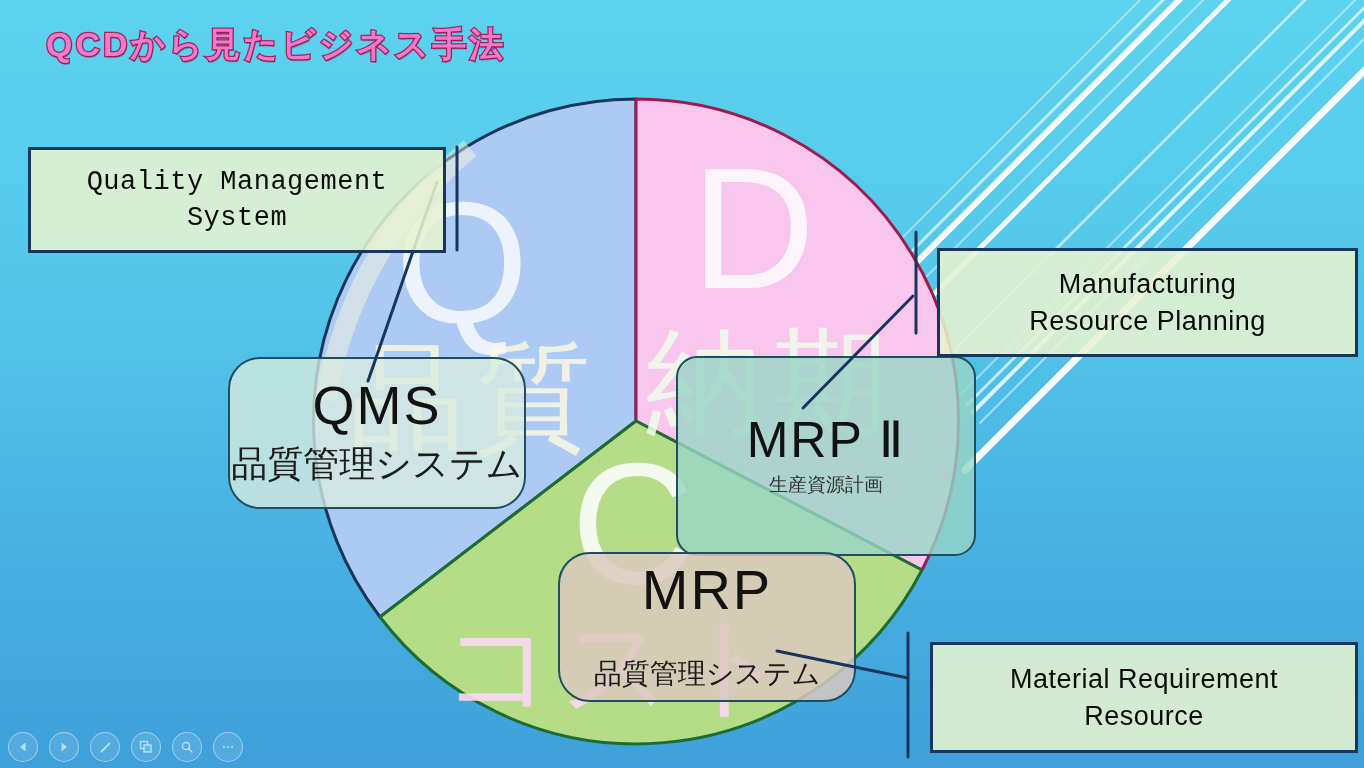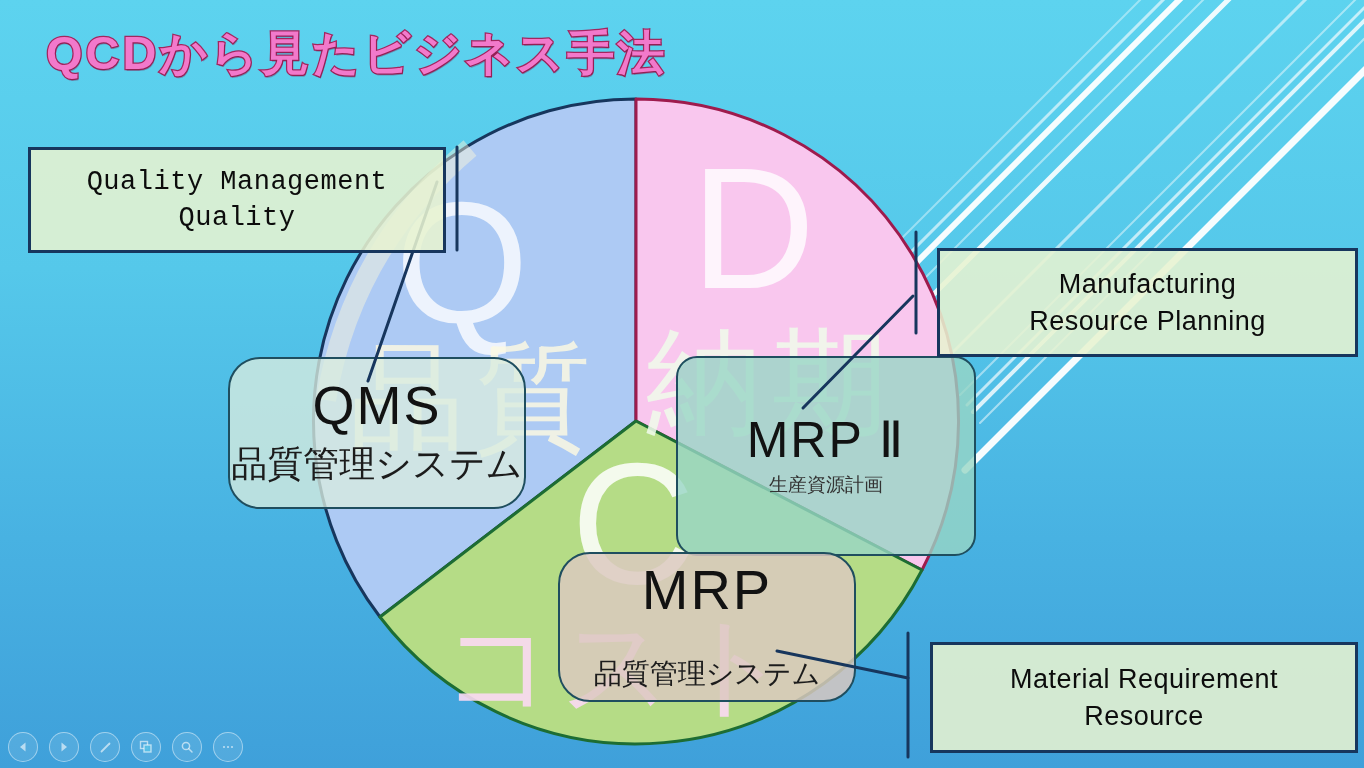--- a/index.html
+++ b/index.html
@@ -6,21 +6,21 @@
   .slide{
     position:relative;width:1364px;height:768px;overflow:hidden;
     background:linear-gradient(180deg,#5dd3ef 0%,#55c8ea 35%,#48b2e2 70%,#3fa0da 100%);
     font-family:"Liberation Sans",sans-serif;
   }
   .layer{position:absolute;left:0;top:0;width:1364px;height:768px;pointer-events:none;}
 
   
   .title{
     position:absolute;left:46px;top:22px;width:900px;
-    font-size:47px;font-weight:bold;letter-spacing:3px;
+    font-size:34px;font-weight:bold;letter-spacing:3px;
     color:#f279cb;
     -webkit-text-stroke:2.5px #a2265f;
     paint-order:stroke fill;
     text-shadow:1px 2px 0 rgba(120,20,70,0.35);
   }
 
   
   .bubble{
     position:absolute;display:flex;flex-direction:column;align-items:center;justify-content:center;
     border:2.5px solid #1f4e5f;border-radius:32px;color:#111;text-align:center;
@@ -120,21 +120,21 @@
       <line x1="916" y1="232" x2="916" y2="333"></line>
       <line x1="913" y1="296" x2="803" y2="408"></line>
 
       <line x1="777" y1="651" x2="908" y2="678"></line>
       <line x1="908" y1="633" x2="908" y2="757"></line>
     </g>
   </svg>
 
   <div class="callout callout-qms">
     <span>Quality Management</span>
-    <span>Quality</span>
+    <span>System</span>
   </div>
   <div class="callout callout-mrp2">
     <span>Manufacturing</span>
     <span>Resource Planning</span>
   </div>
   <div class="callout callout-mrp">
     <span>Material Requirement</span>
     <span>Resource</span>
   </div>
 

